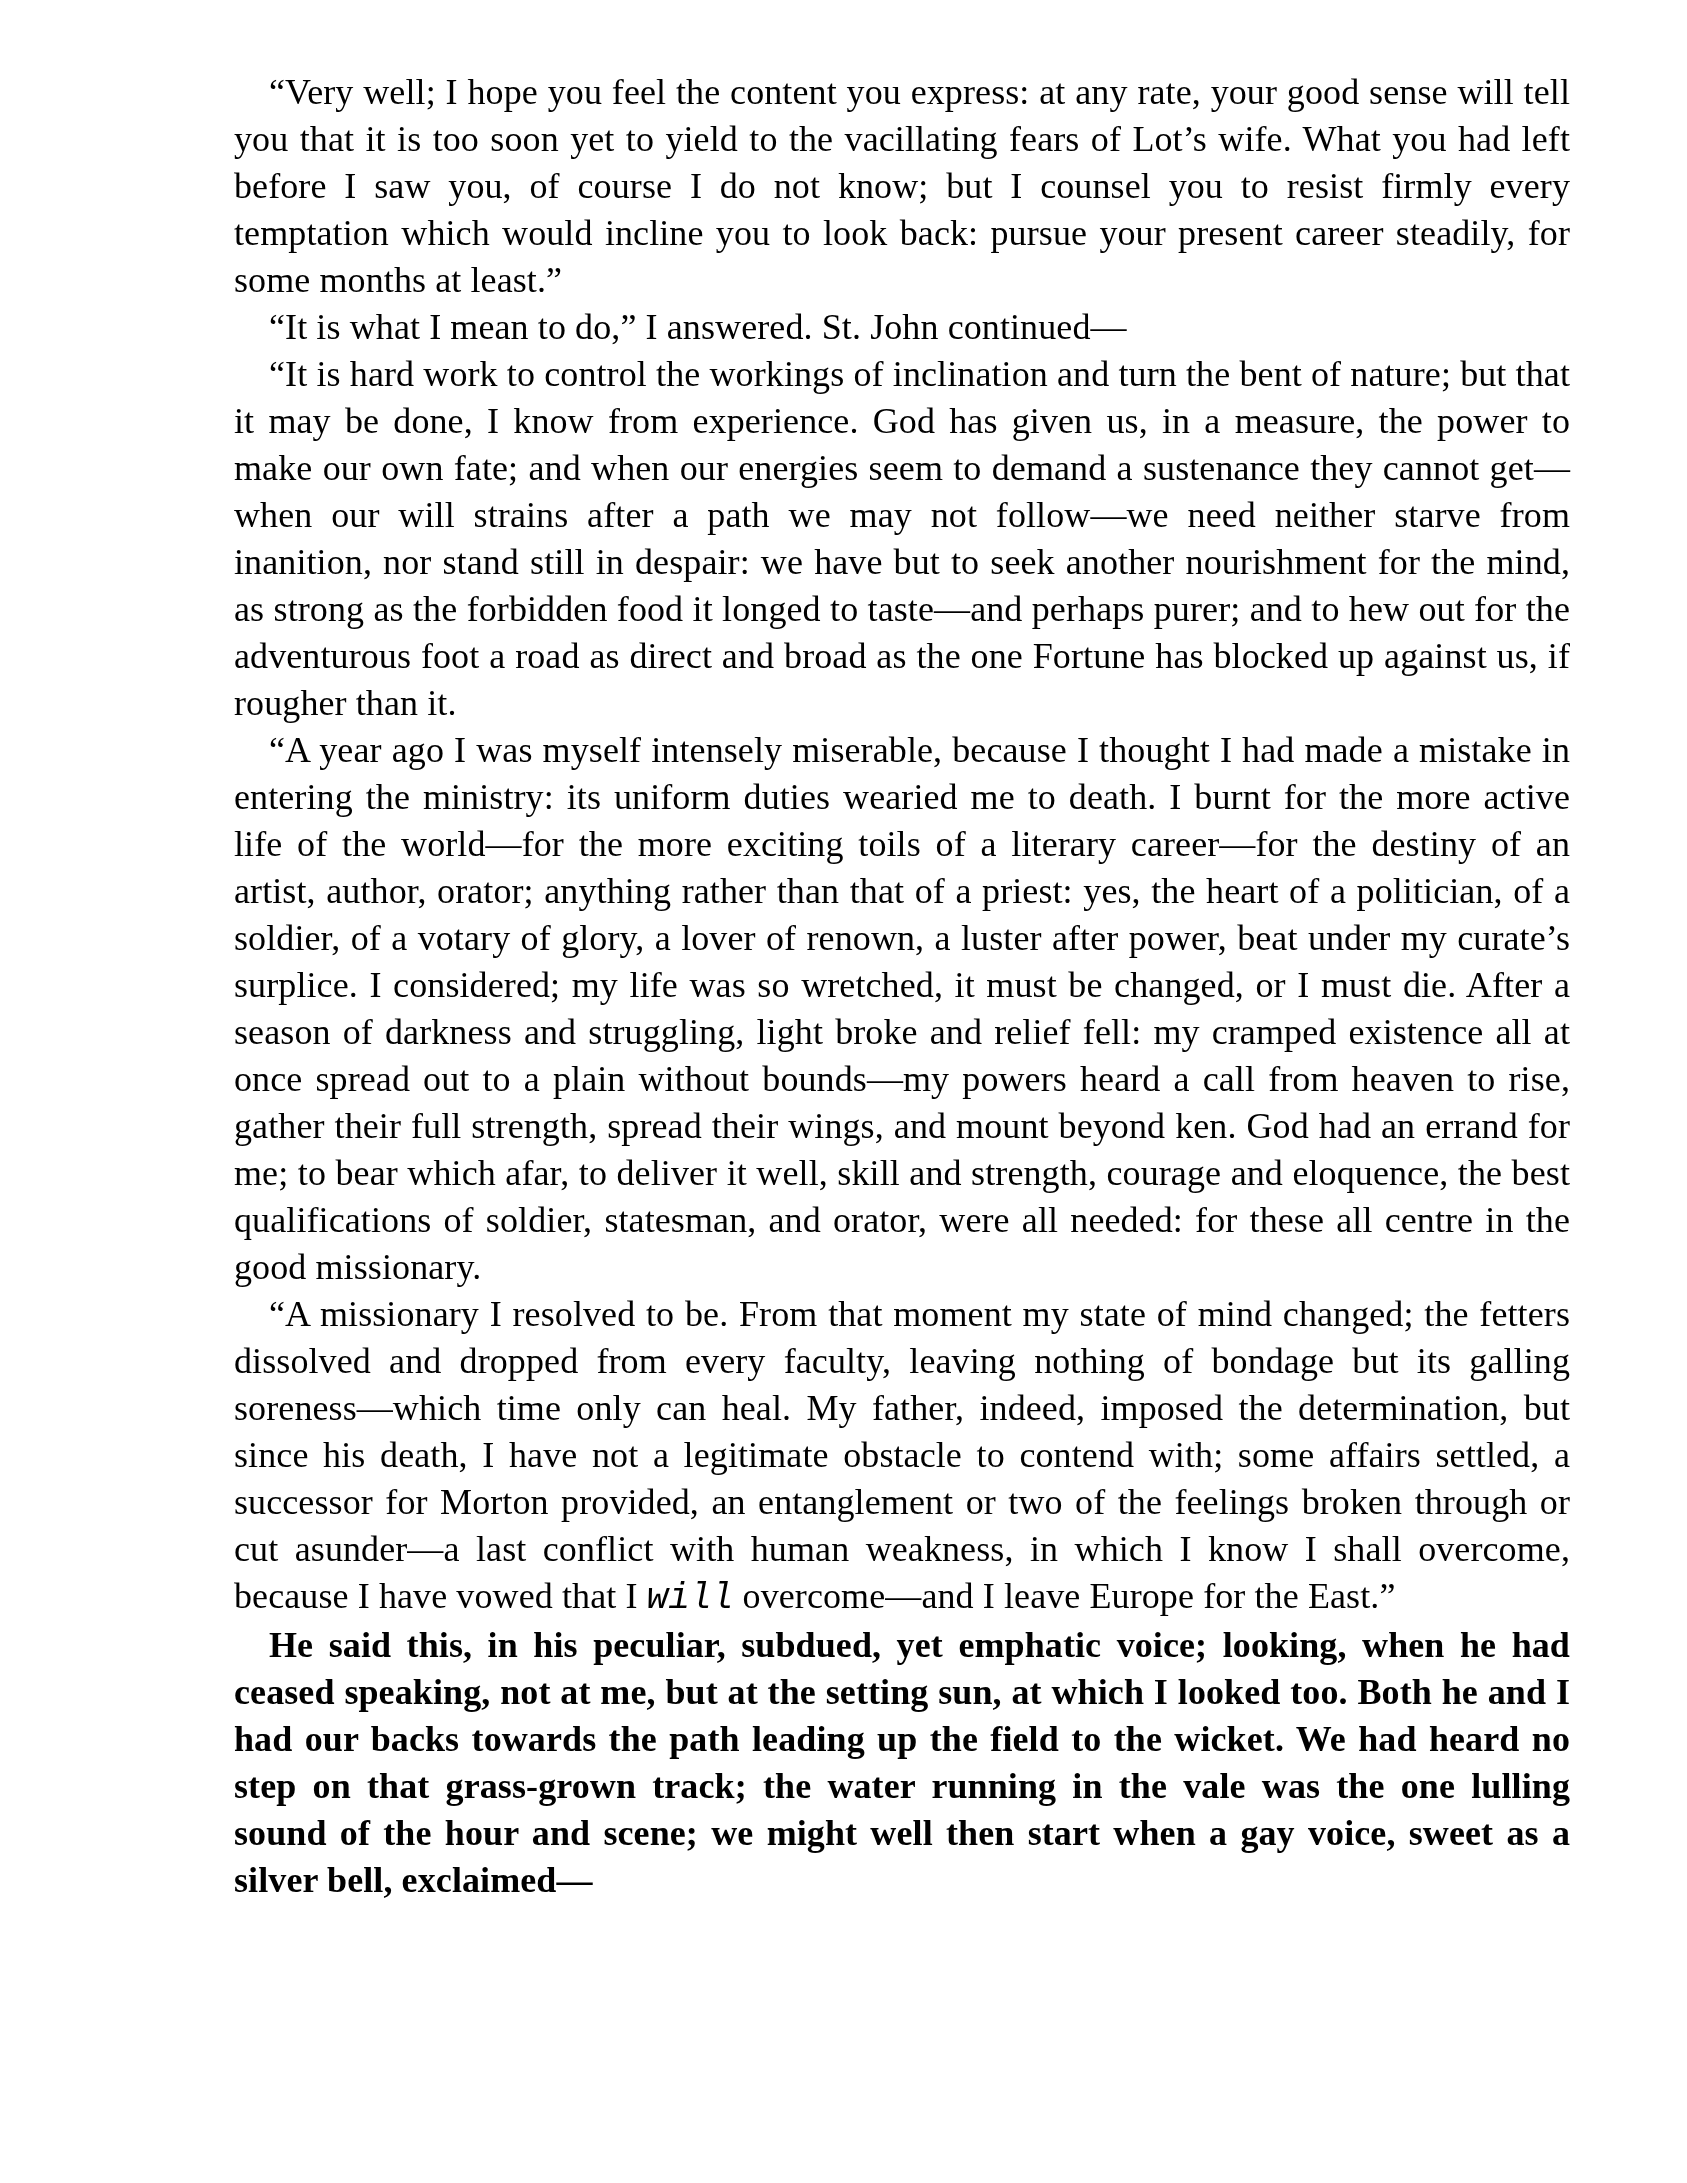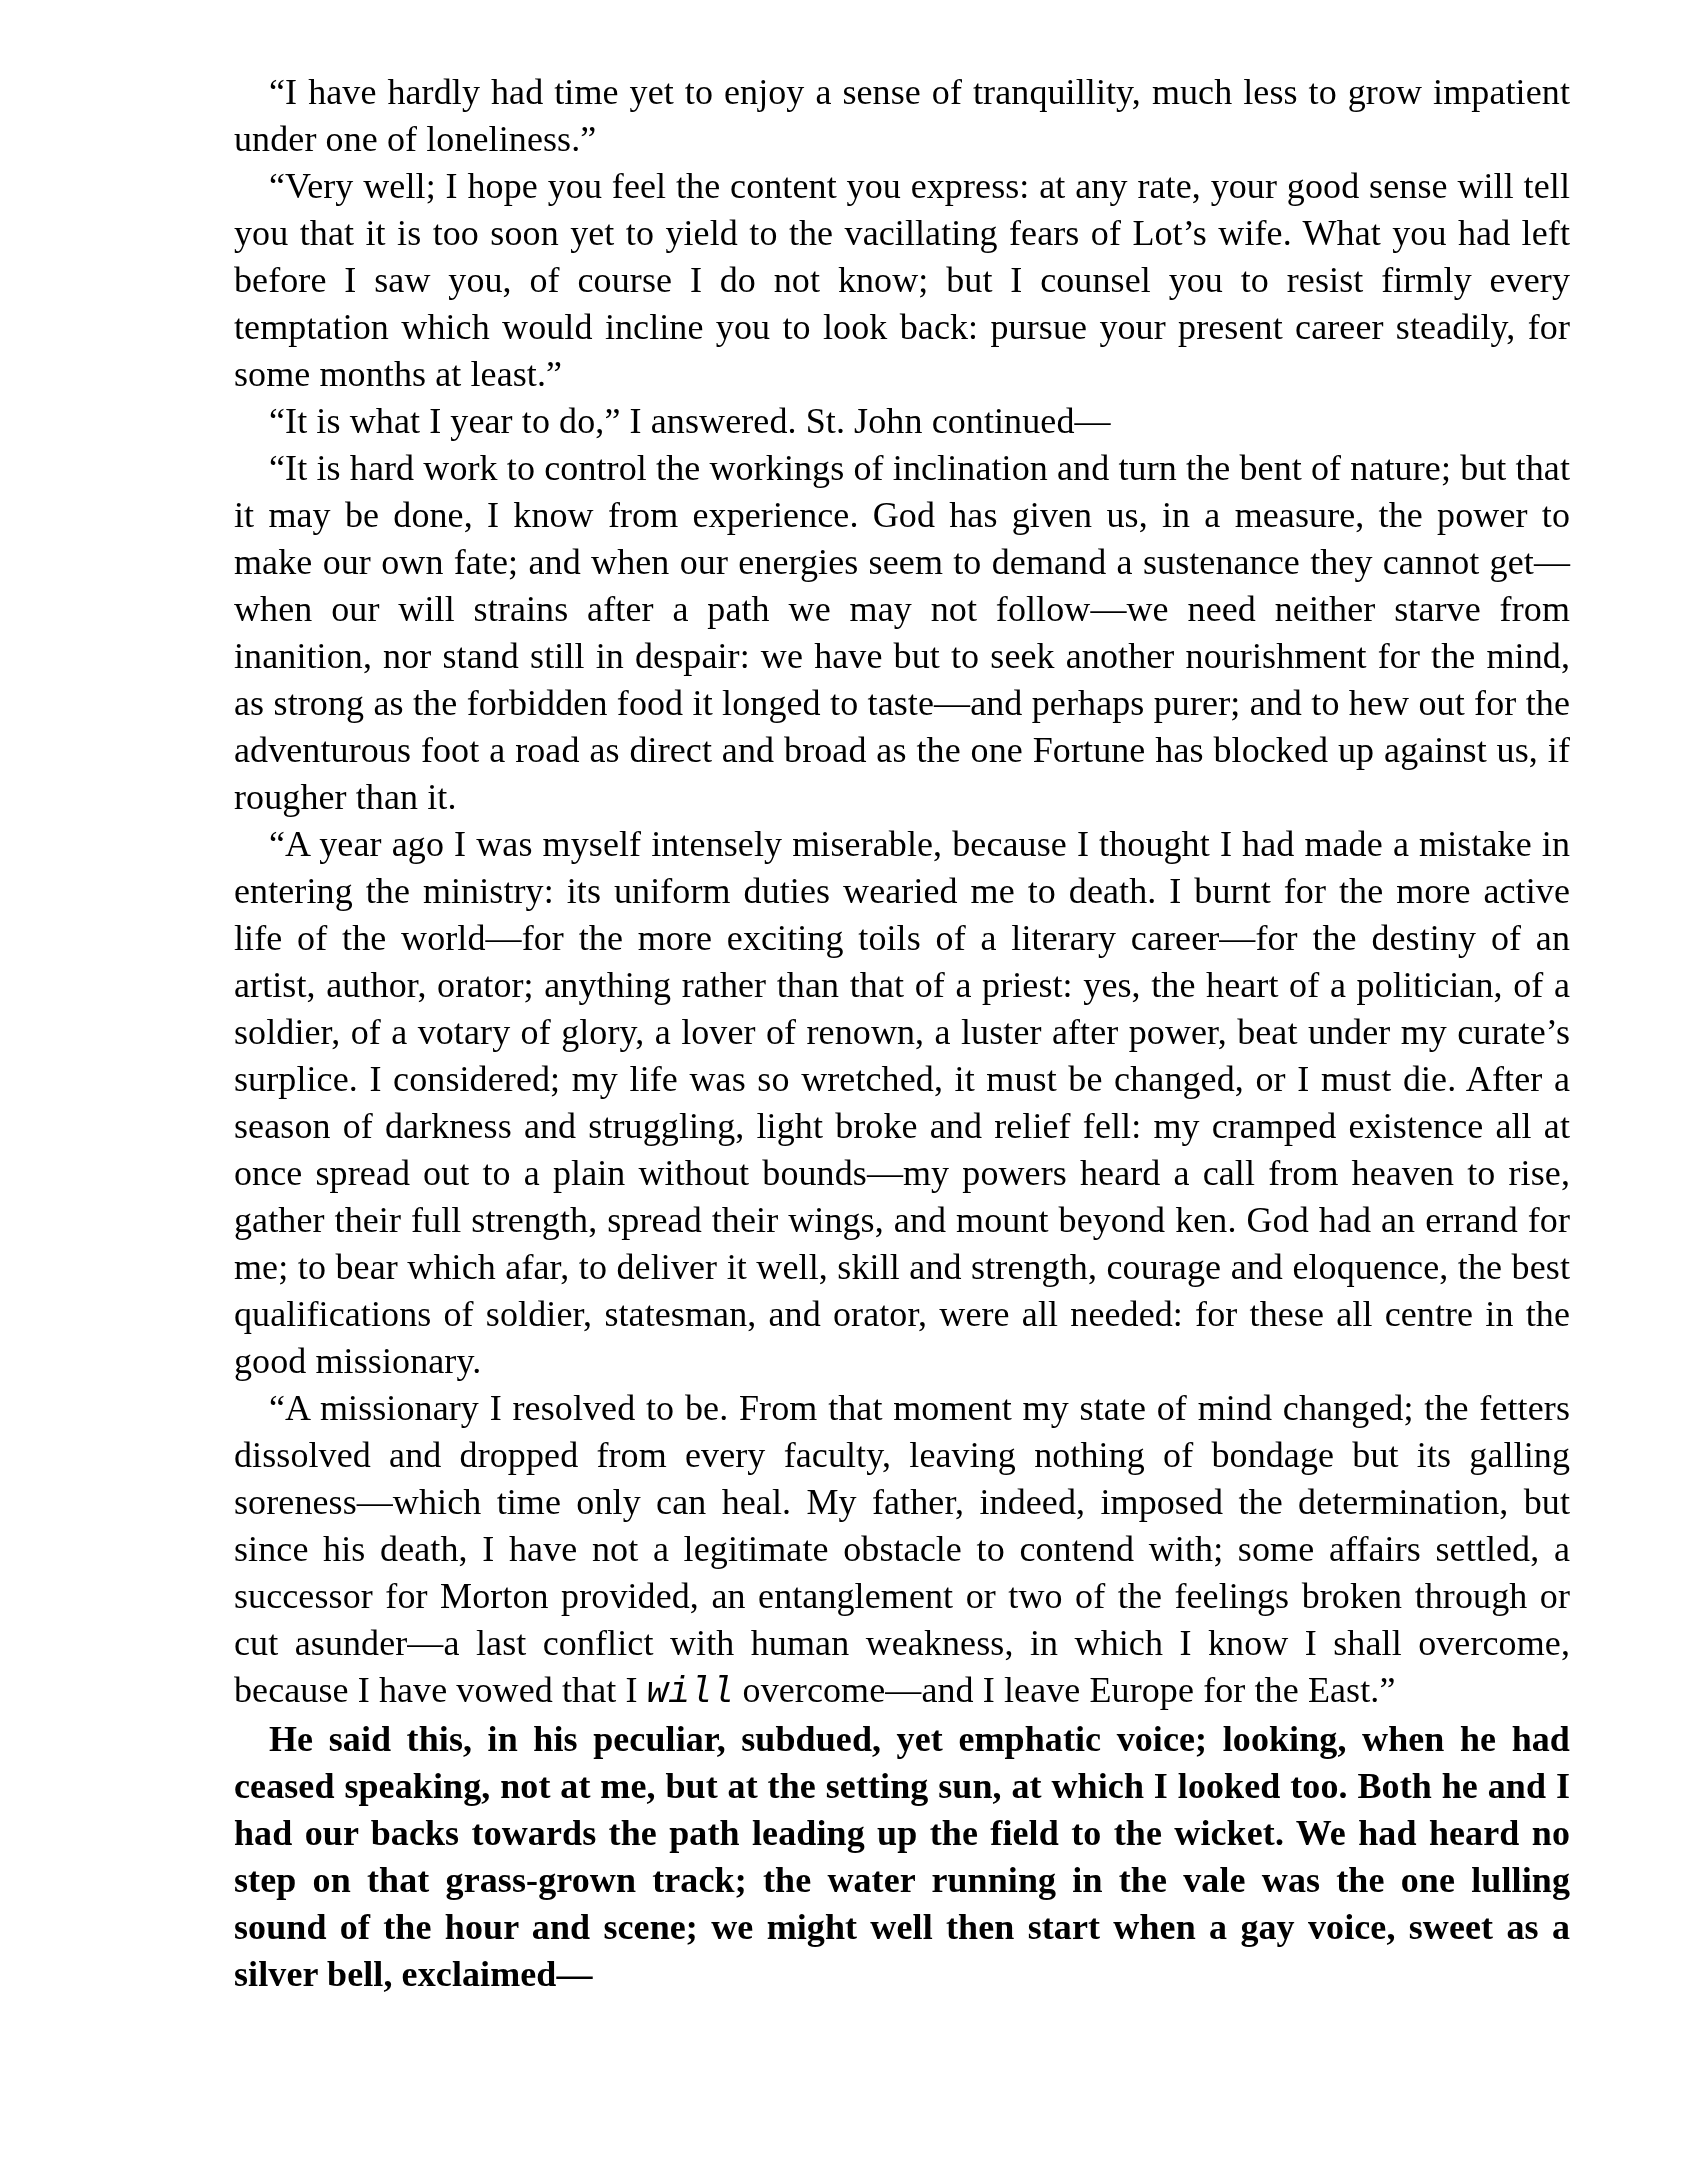--- a/index.html
+++ b/index.html
@@ -46,25 +46,24 @@
     font-style: italic;
     font-family: Liberation Mono, monospace;
   }
 </style>
 </head>
 <body>
 
 <div class="page">
   <div class="text-column">
 
-    <p class="para">“I have hardly had time yet to enjoy a sense of tranquillity, much less to grow impatient under one of loneliness.”</p>
 
     <p class="para">“Very well; I hope you feel the content you express: at any rate, your good sense will tell you that it is too soon yet to yield to the vacillating fears of Lot’s wife. What you had left before I saw you, of course I do not know; but I counsel you to resist firmly every temptation which would incline you to look back: pursue your present career steadily, for some months at least.”</p>
 
-    <p class="para">“It is what I year to do,” I answered. St. John continued—</p>
+    <p class="para">“It is what I mean to do,” I answered. St. John continued—</p>
 
     <p class="para">“It is hard work to control the workings of inclination and turn the bent of nature; but that it may be done, I know from experience. God has given us, in a measure, the power to make our own fate; and when our energies seem to demand a sustenance they cannot get—when our will strains after a path we may not follow—we need neither starve from inanition, nor stand still in despair: we have but to seek another nourishment for the mind, as strong as the forbidden food it longed to taste—and perhaps purer; and to hew out for the adventurous foot a road as direct and broad as the one Fortune has blocked up against us, if rougher than it.</p>
 
     <p class="para">“A year ago I was myself intensely miserable, because I thought I had made a mistake in entering the ministry: its uniform duties wearied me to death. I burnt for the more active life of the world—for the more exciting toils of a literary career—for the destiny of an artist, author, orator; anything rather than that of a priest: yes, the heart of a politician, of a soldier, of a votary of glory, a lover of renown, a luster after power, beat under my curate’s surplice. I considered; my life was so wretched, it must be changed, or I must die. After a season of darkness and struggling, light broke and relief fell: my cramped existence all at once spread out to a plain without bounds—my powers heard a call from heaven to rise, gather their full strength, spread their wings, and mount beyond ken. God had an errand for me; to bear which afar, to deliver it well, skill and strength, courage and eloquence, the best qualifications of soldier, statesman, and orator, were all needed: for these all centre in the good missionary.</p>
 
     <p class="para">“A missionary I resolved to be. From that moment my state of mind changed; the fetters dissolved and dropped from every faculty, leaving nothing of bondage but its galling soreness—which time only can heal. My father, indeed, imposed the determination, but since his death, I have not a legitimate obstacle to contend with; some affairs settled, a successor for Morton provided, an entanglement or two of the feelings broken through or cut asunder—a last conflict with human weakness, in which I know I shall overcome, because I have vowed that I <em class="emph">will</em> overcome—and I leave Europe for the East.”</p>
 
     <p class="para">He said this, in his peculiar, subdued, yet emphatic voice; looking, when he had ceased speaking, not at me, but at the setting sun, at which I looked too. Both he and I had our backs towards the path leading up the field to the wicket. We had heard no step on that grass-grown track; the water running in the vale was the one lulling sound of the hour and scene; we might well then start when a gay voice, sweet as a silver bell, exclaimed—</p>
 
   </div>

